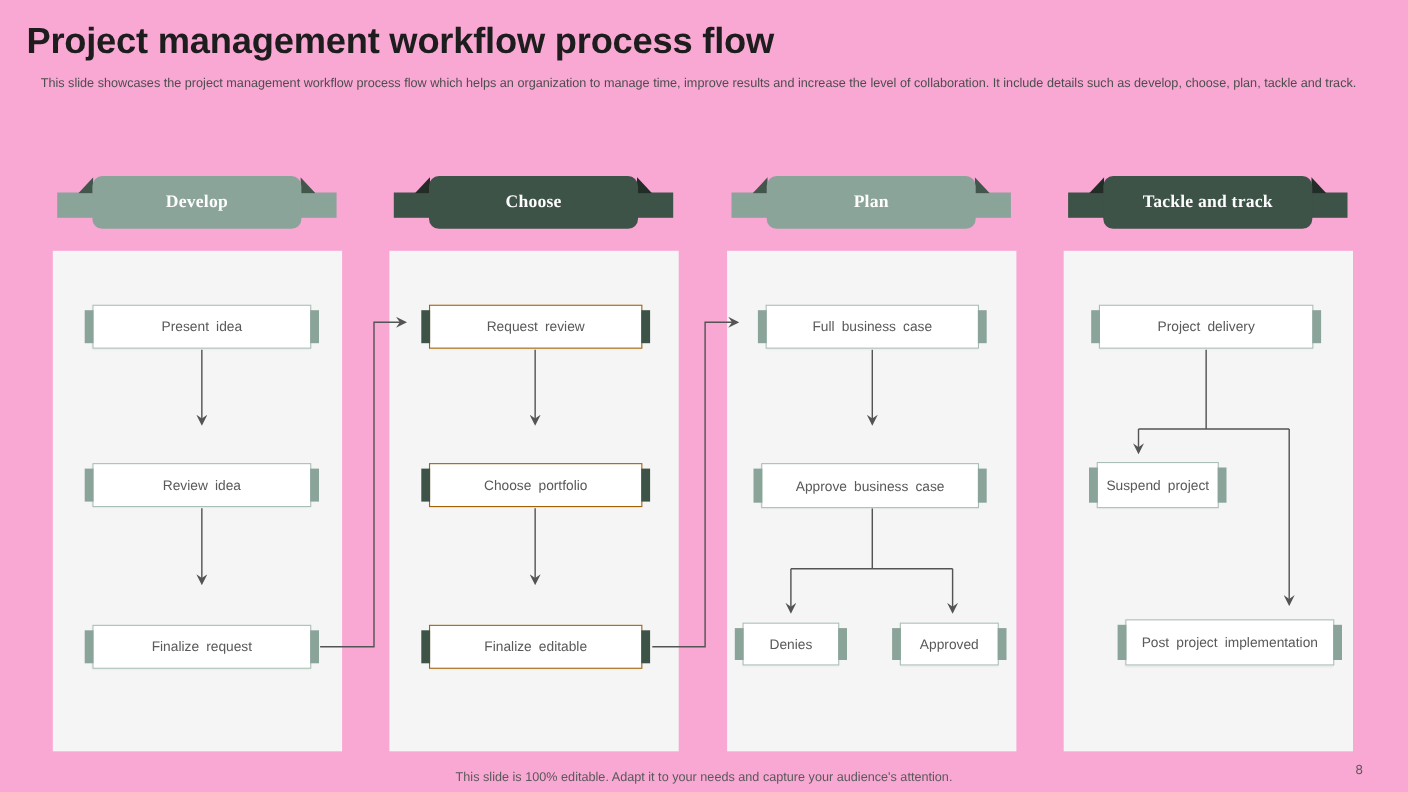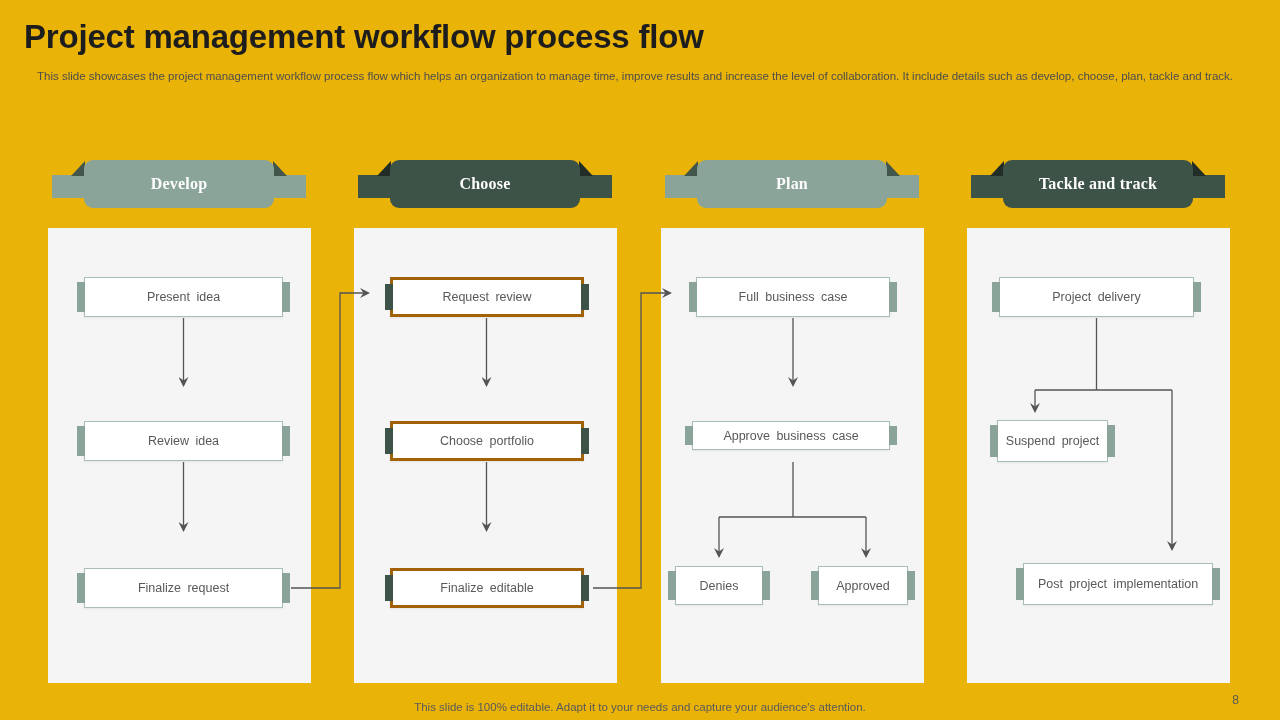--- a/index.html
+++ b/index.html
@@ -1,18 +1,18 @@
 <!DOCTYPE html>
 <html><head>
 <meta charset="utf-8">
 <style>
   * { margin:0; padding:0; box-sizing:border-box; }
   html,body { background:#ffffff; }
   .slide {
-    position:relative; width:1280px; height:720px; background:#eab308;
+    position:relative; width:1280px; height:720px; background:#f9a8d4;
     font-family:"Liberation Sans", sans-serif; overflow:hidden;
   }
   .title {
     position:absolute; left:24px; top:18px; font-size:33px; font-weight:600;
     color:#1d1d1d; letter-spacing:-0.2px; white-space:nowrap;
   }
   .subtitle {
     position:absolute; left:24px; top:69px; width:1222px;
     font-size:11.5px; line-height:1.32; color:#4d4d4d;text-align:center;
   }
@@ -34,21 +34,21 @@
   .ribbon.dark .ribbon-back, .ribbon.dark .ribbon-face { background:#3d5348; }
   .ribbon.dark .fold { background:#232d27; }
 
   .node {
     position:absolute; background:#ffffff;
     display:flex; align-items:center; justify-content:center;
     font-size:12.5px; color:#595959; word-spacing:3px; text-align:center;
     box-shadow:0 1px 2px rgba(0,0,0,0.07);
   }
   .node.light { border:1px solid #a9beb5; }
-  .node.dark  { border:3px solid #a16207; }
+  .node.dark  { border:1px solid #a16207; }
   .tab { position:absolute; width:8px; top:4px; bottom:4px; }
   .tab-l { left:-8px; } .tab-r { right:-8px; }
   .node.light .tab { background:#8ba49a; }
   .node.dark  .tab { background:#3d5348; }
 
   svg.connectors { position:absolute; left:0; top:0; width:1280px; height:720px; pointer-events:none; }
 
   .footer {
     position:absolute; left:0; right:0; top:701px; text-align:center;
     font-size:11.5px; color:#595959;
@@ -146,21 +146,21 @@
     <span class="tab tab-l"></span>
     <span>Finalize editable</span>
     <span class="tab tab-r"></span>
   </div>
 
   <div class="node light" style="left:696px;top:277px;width:194px;height:40px">
     <span class="tab tab-l"></span>
     <span>Full business case</span>
     <span class="tab tab-r"></span>
   </div>
-  <div class="node light" style="left:692px;top:421px;width:198px;height:29px">
+  <div class="node light" style="left:692px;top:421px;width:198px;height:41px">
     <span class="tab tab-l"></span>
     <span>Approve business case</span>
     <span class="tab tab-r"></span>
   </div>
   <div class="node light" style="left:675px;top:566px;width:88px;height:39px">
     <span class="tab tab-l"></span>
     <span>Denies</span>
     <span class="tab tab-r"></span>
   </div>
   <div class="node light" style="left:818px;top:566px;width:90px;height:39px">

